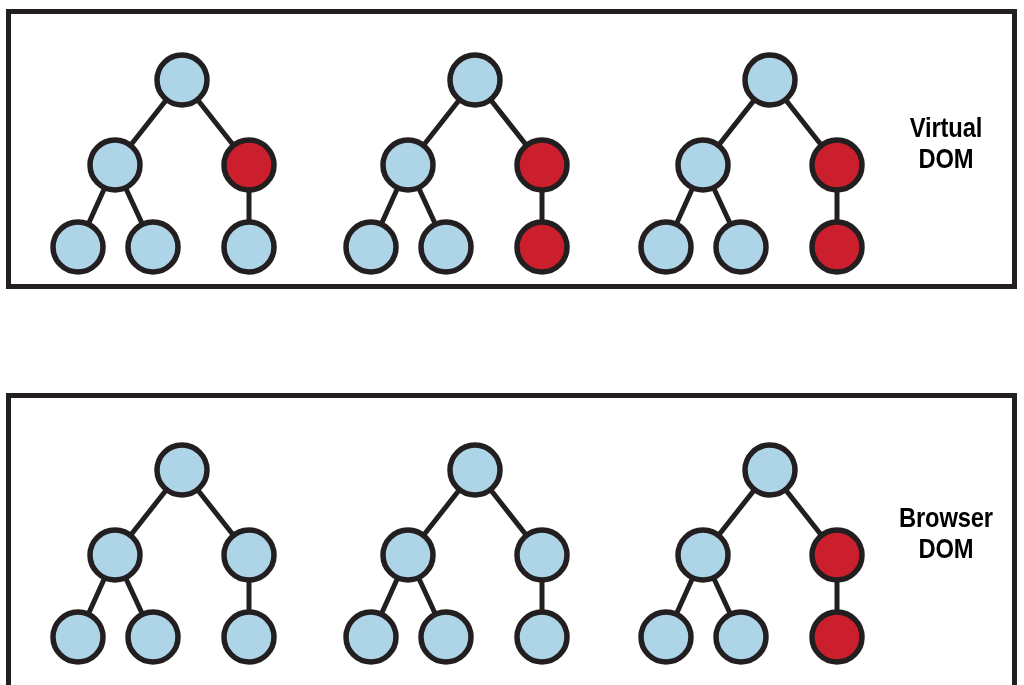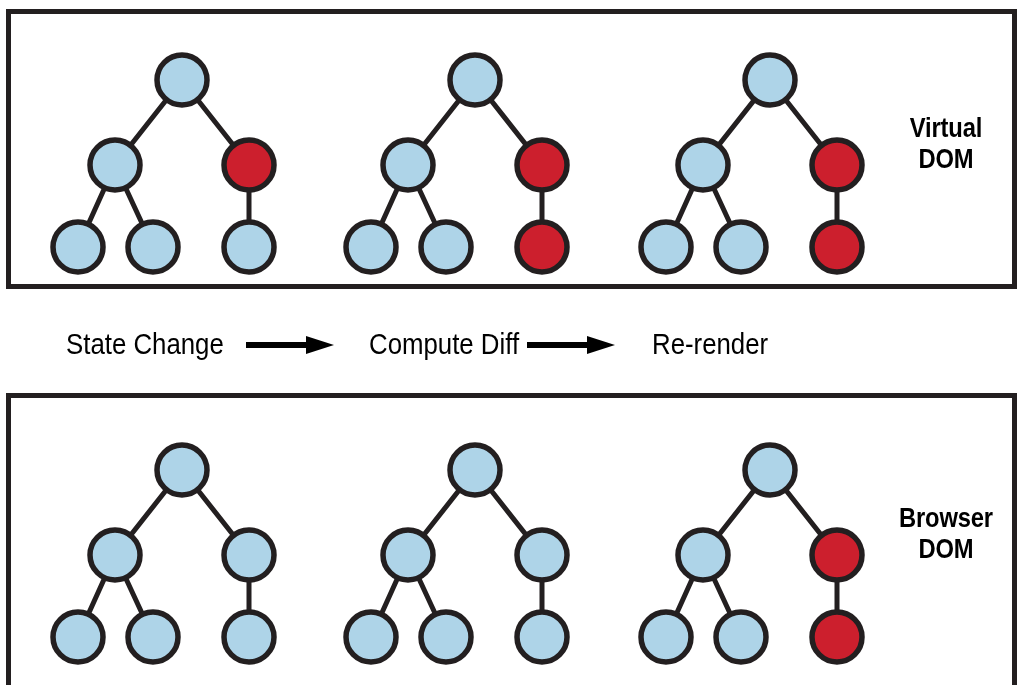--- a/index.html
+++ b/index.html
@@ -114,42 +114,20 @@
   <div class="panel" id="panel-virtual-dom"></div>
 
   <div class="panel-label" id="label-virtual-dom">Virtual
 DOM</div>
 
   <div class="panel" id="panel-browser-dom"></div>
 
   <div class="panel-label" id="label-browser-dom">Browser
 DOM</div>
 
-  <div class="flow-row">
-
-    <div class="flow-text" id="flow-label-state-change">State Change</div>
-
-    <div class="flow-arrow" id="flow-arrow-1">
-      <svg width="88" height="18" viewBox="0 0 88 18">
-        <path d="M0 9 L64 9" stroke="#000000" stroke-width="6" fill="none"></path>
-        <path d="M60 0 L88 9 L60 18 Z" fill="#000000"></path>
-      </svg>
-    </div>
-
-    <div class="flow-text" id="flow-label-compute-diff">Compute Diff</div>
-
-    <div class="flow-arrow" id="flow-arrow-2">
-      <svg width="88" height="18" viewBox="0 0 88 18">
-        <path d="M0 9 L64 9" stroke="#000000" stroke-width="6" fill="none"></path>
-        <path d="M60 0 L88 9 L60 18 Z" fill="#000000"></path>
-      </svg>
-    </div>
-
-    <div class="flow-text" id="flow-label-re-render">Re-render</div>
-  </div>
 
   <div id="tree-host">
       <svg class="tree-svg" width="260" height="256" viewBox="0 0 260 256" style="left: 36px; top: 22px;">
         <line x1="146" y1="58" x2="79" y2="143" class="edge"></line>
         <line x1="146" y1="58" x2="213" y2="143" class="edge"></line>
         <line x1="79" y1="143" x2="42" y2="225" class="edge"></line>
         <line x1="79" y1="143" x2="117" y2="225" class="edge"></line>
         <line x1="213" y1="143" x2="213" y2="225" class="edge"></line>
         <circle cx="146" cy="58" r="25" class="node node-blue"></circle>
         <circle cx="79" cy="143" r="25" class="node node-blue"></circle>

